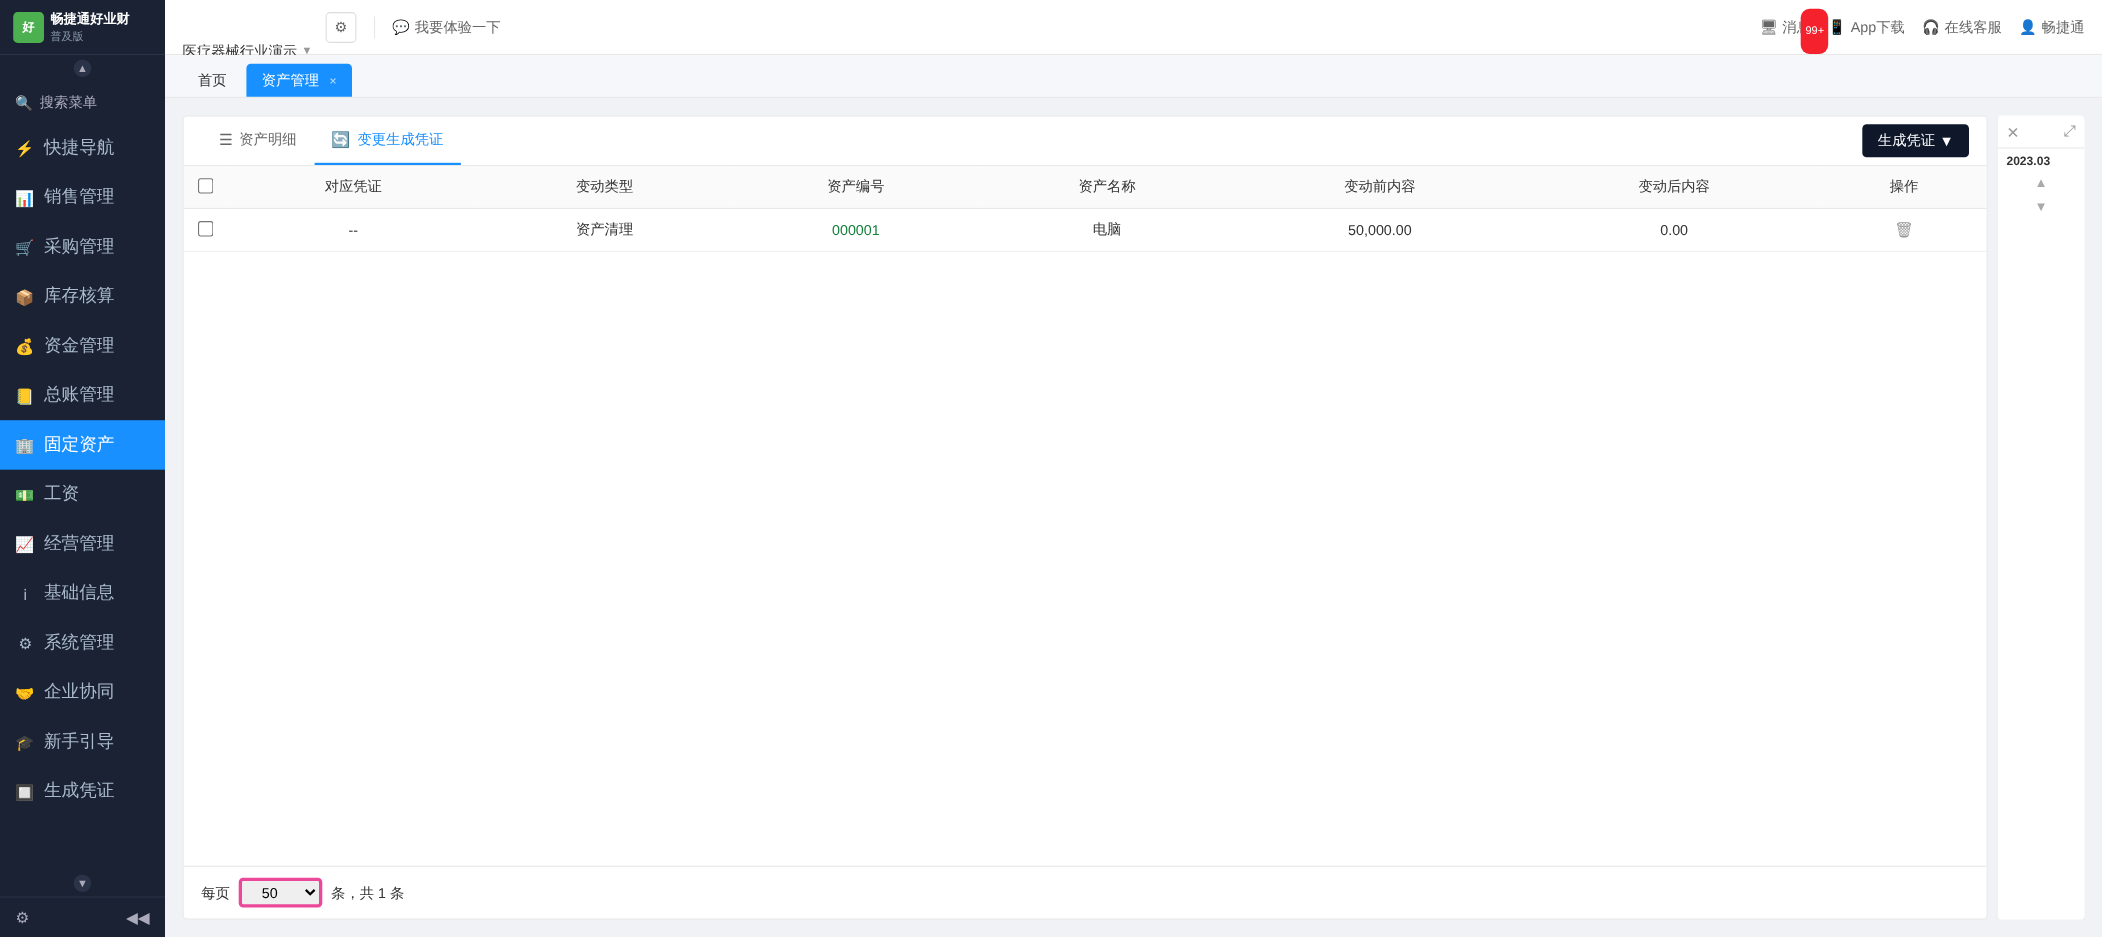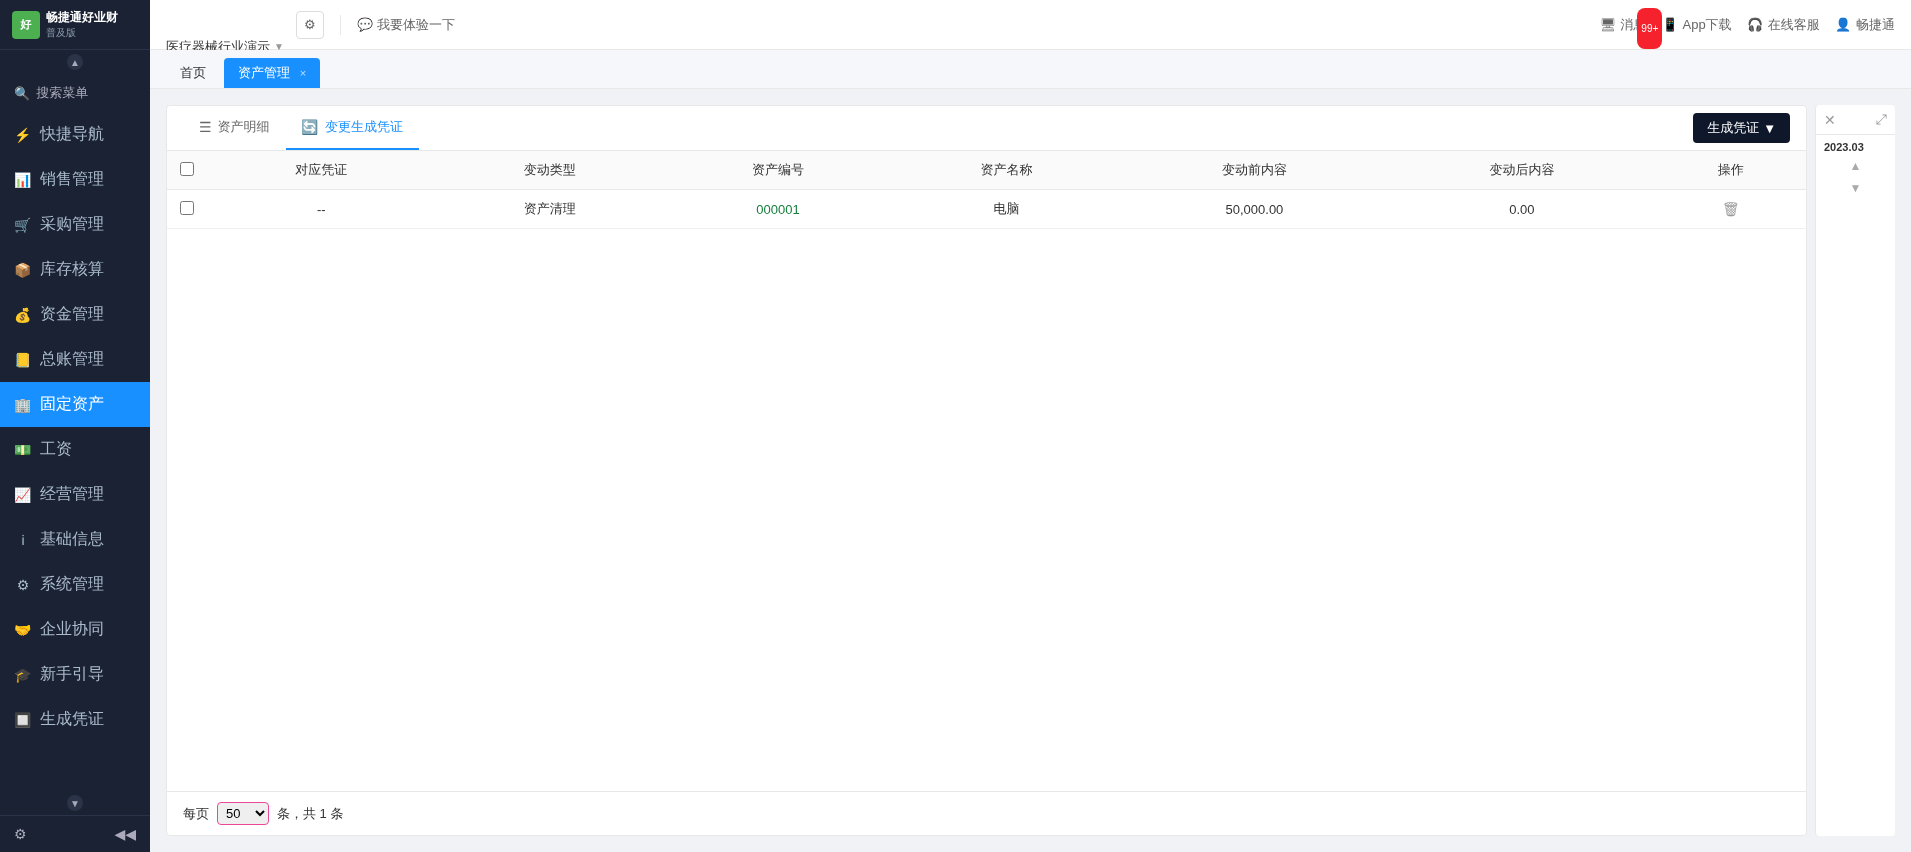--- a/index.html
+++ b/index.html
@@ -160,21 +160,21 @@
     .checkbox-cell { width: 40px; }
     .checkbox { width: 14px; height: 14px; cursor: pointer; }
     .delete-icon { color: #999; cursor: pointer; font-size: 14px; }
 
     
     .pagination {
       padding: 10px 16px; display: flex; align-items: center; gap: 8px;
       border-top: 1px solid #e8e8e8; font-size: 13px; color: #333;
     }
     .page-size-select {
-      border: 1px solid #ec4899; border-radius: 4px; padding: 2px 4px;
+      border: 3px solid #ec4899; border-radius: 4px; padding: 2px 14px;
       font-size: 13px; cursor: pointer;
     }
 
     
     .right-panel {
       width: 80px;
       background: #fff;
       border-left: 1px solid #e8e8e8;
       display: flex;
       flex-direction: column;

